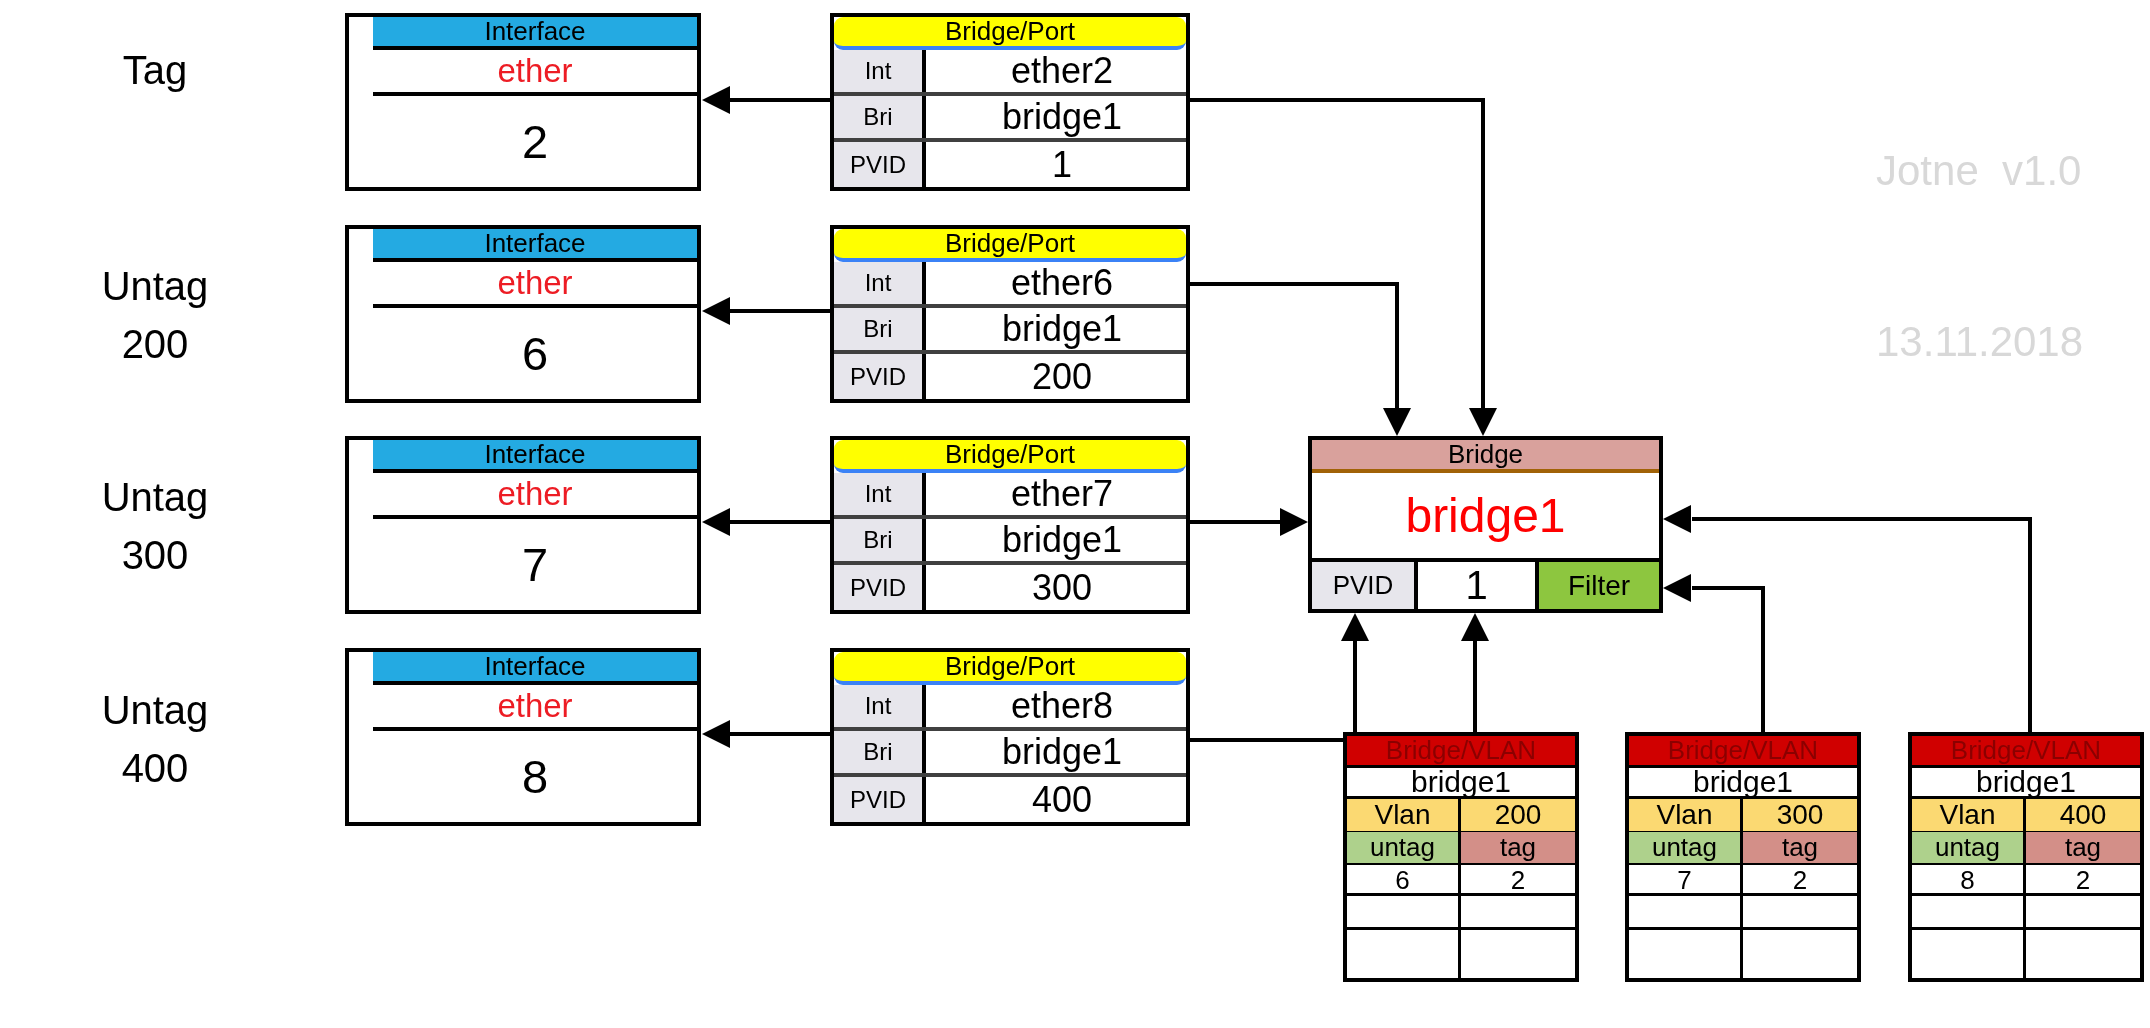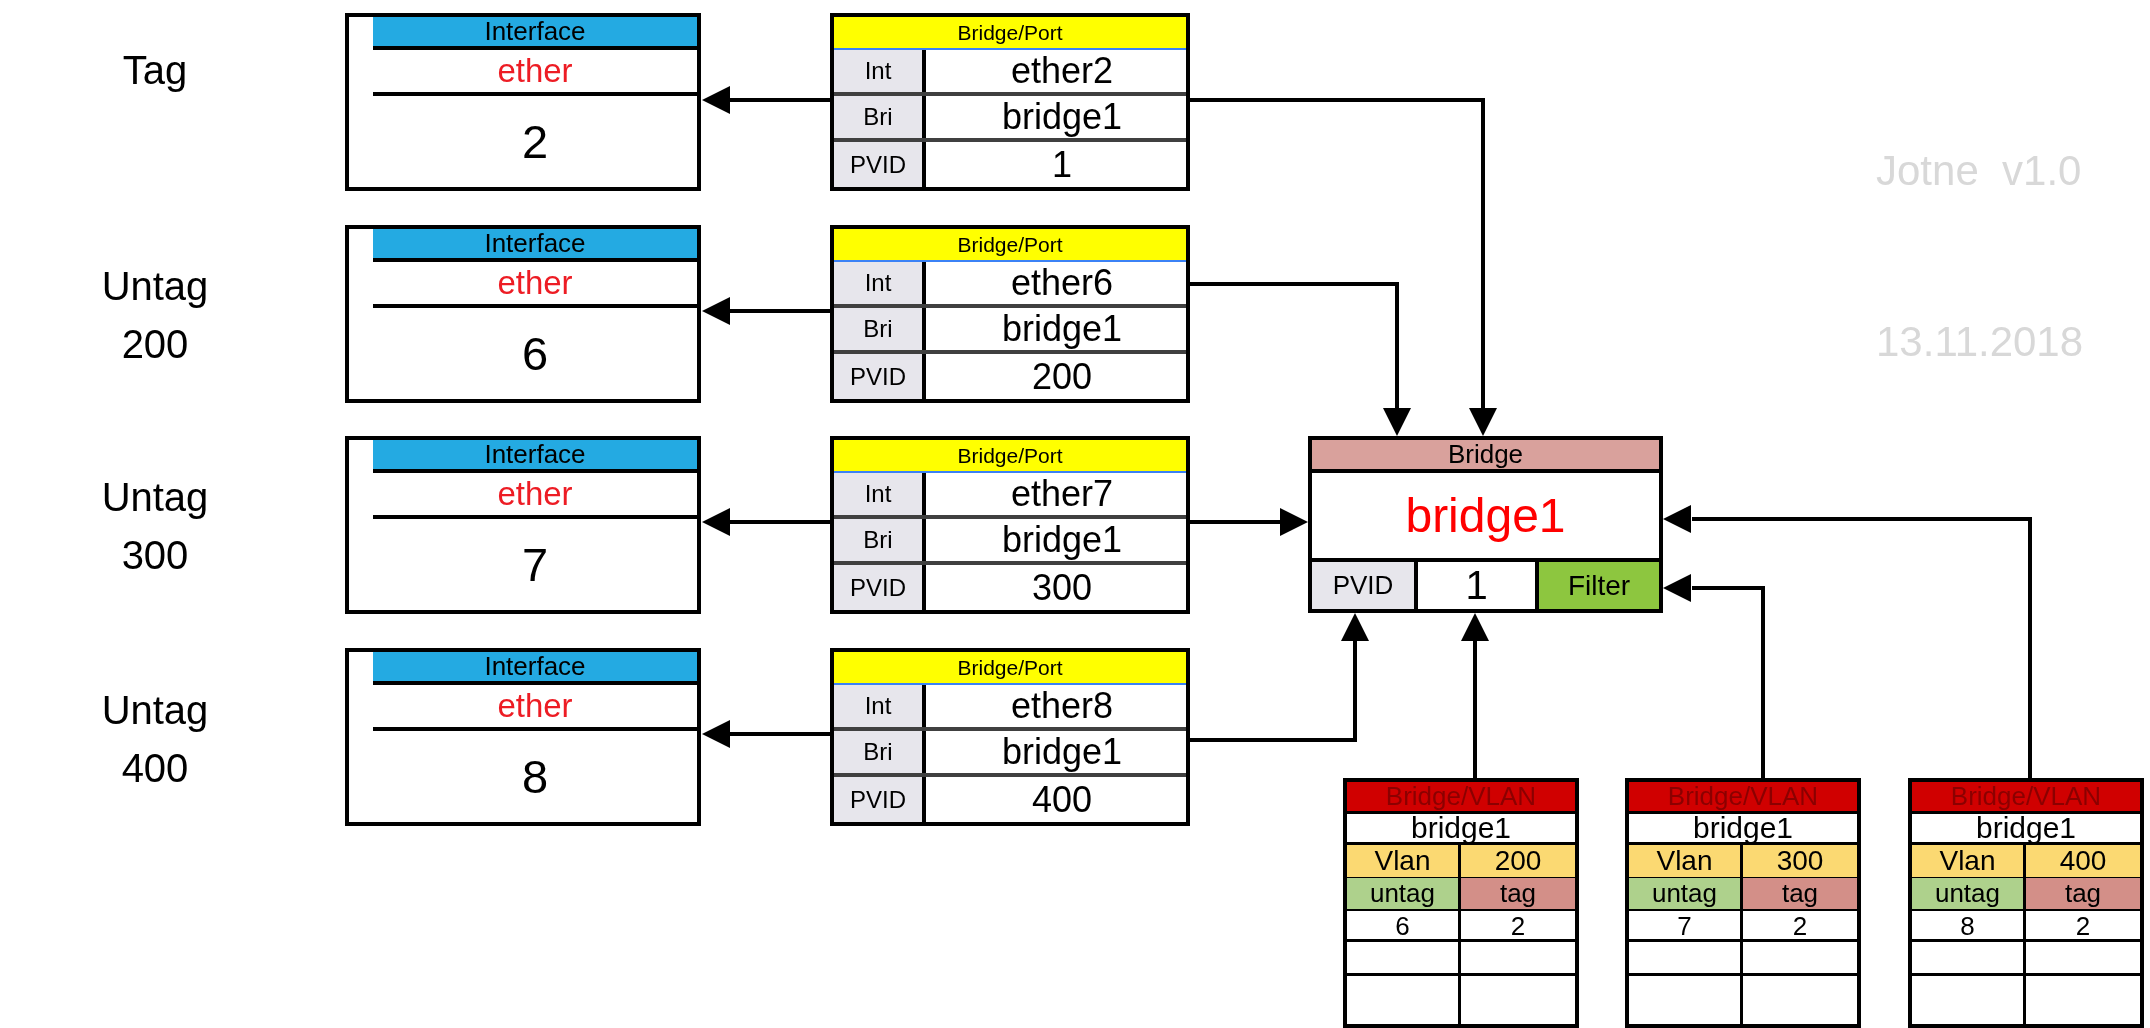--- a/index.html
+++ b/index.html
@@ -42,41 +42,41 @@
   }
 
   
   .bp-box{
     position:absolute;left:830px;width:360px;height:178px;
     border:4px solid #000;box-sizing:border-box;background:#fff;
     display:grid;grid-template-rows:33px 1fr 1fr 1fr;z-index:1;
   }
   .bp-header{
     background:var(--port-header,#ffff00);
-    border-bottom:2px solid #3b82f6;
-    display:flex;align-items:center;justify-content:center;font-size:21px;
+    border-bottom:4px solid #3b82f6;
+    display:flex;align-items:center;justify-content:center;font-size:26px;border-radius:9px;
   }
   .bp-row{display:grid;grid-template-columns:92px 1fr;}
   .bp-row.mid{border-bottom:4px solid #404040;}
   .bp-label{
     background:var(--label-cell-bg,#e7e6ec);
     border-right:4px solid #000;
     display:flex;align-items:center;justify-content:center;font-size:24px;
   }
   .bp-val{display:flex;align-items:center;justify-content:center;font-size:36px;padding-left:12px;}
 
   
   .bridge-box{
     position:absolute;left:1308px;top:436px;width:355px;height:177px;
     border:4px solid #000;box-sizing:border-box;background:#fff;
     display:grid;grid-template-rows:33px 1fr 47px;z-index:1;
   }
   .bridge-header{
     background:var(--bridge-header,#d9a19c);
-    border-bottom:4px solid #000000;
+    border-bottom:4px solid #a16207;
     display:flex;align-items:center;justify-content:center;font-size:26px;
   }
   .bridge-name{
     display:flex;align-items:center;justify-content:center;
     color:var(--bridge-name-text,#ff0000);font-size:48px;
     border-bottom:4px solid #000;
   }
   .bridge-bottom{display:grid;grid-template-columns:106px 121px 1fr;}
   .bridge-pvid-label{
     background:var(--label-cell-bg,#e7e6ec);border-right:4px solid #000;
@@ -86,21 +86,21 @@
     border-right:4px solid #000;
     display:flex;align-items:center;justify-content:center;font-size:40px;
   }
   .bridge-filter{
     background:var(--filter-bg,#8dc63f);
     display:flex;align-items:center;justify-content:center;font-size:28px;
   }
 
   
   .vlan-table{
-    position:absolute;top:778px;width:236px;height:250px;
+    position:absolute;top:732px;width:236px;height:250px;
     border:4px solid #000;box-sizing:border-box;background:#fff;
     display:grid;grid-template-rows:32px 31px 33px 33px 31px 34px 1fr;z-index:1;
   }
   .vt-header{
     background:var(--vlan-header-bg,#d00000);
     color:var(--vlan-header-text,#8b0000);
     border-bottom:3px solid #000;
     display:flex;align-items:center;justify-content:center;font-size:26px;
   }
   .vt-bridge{

